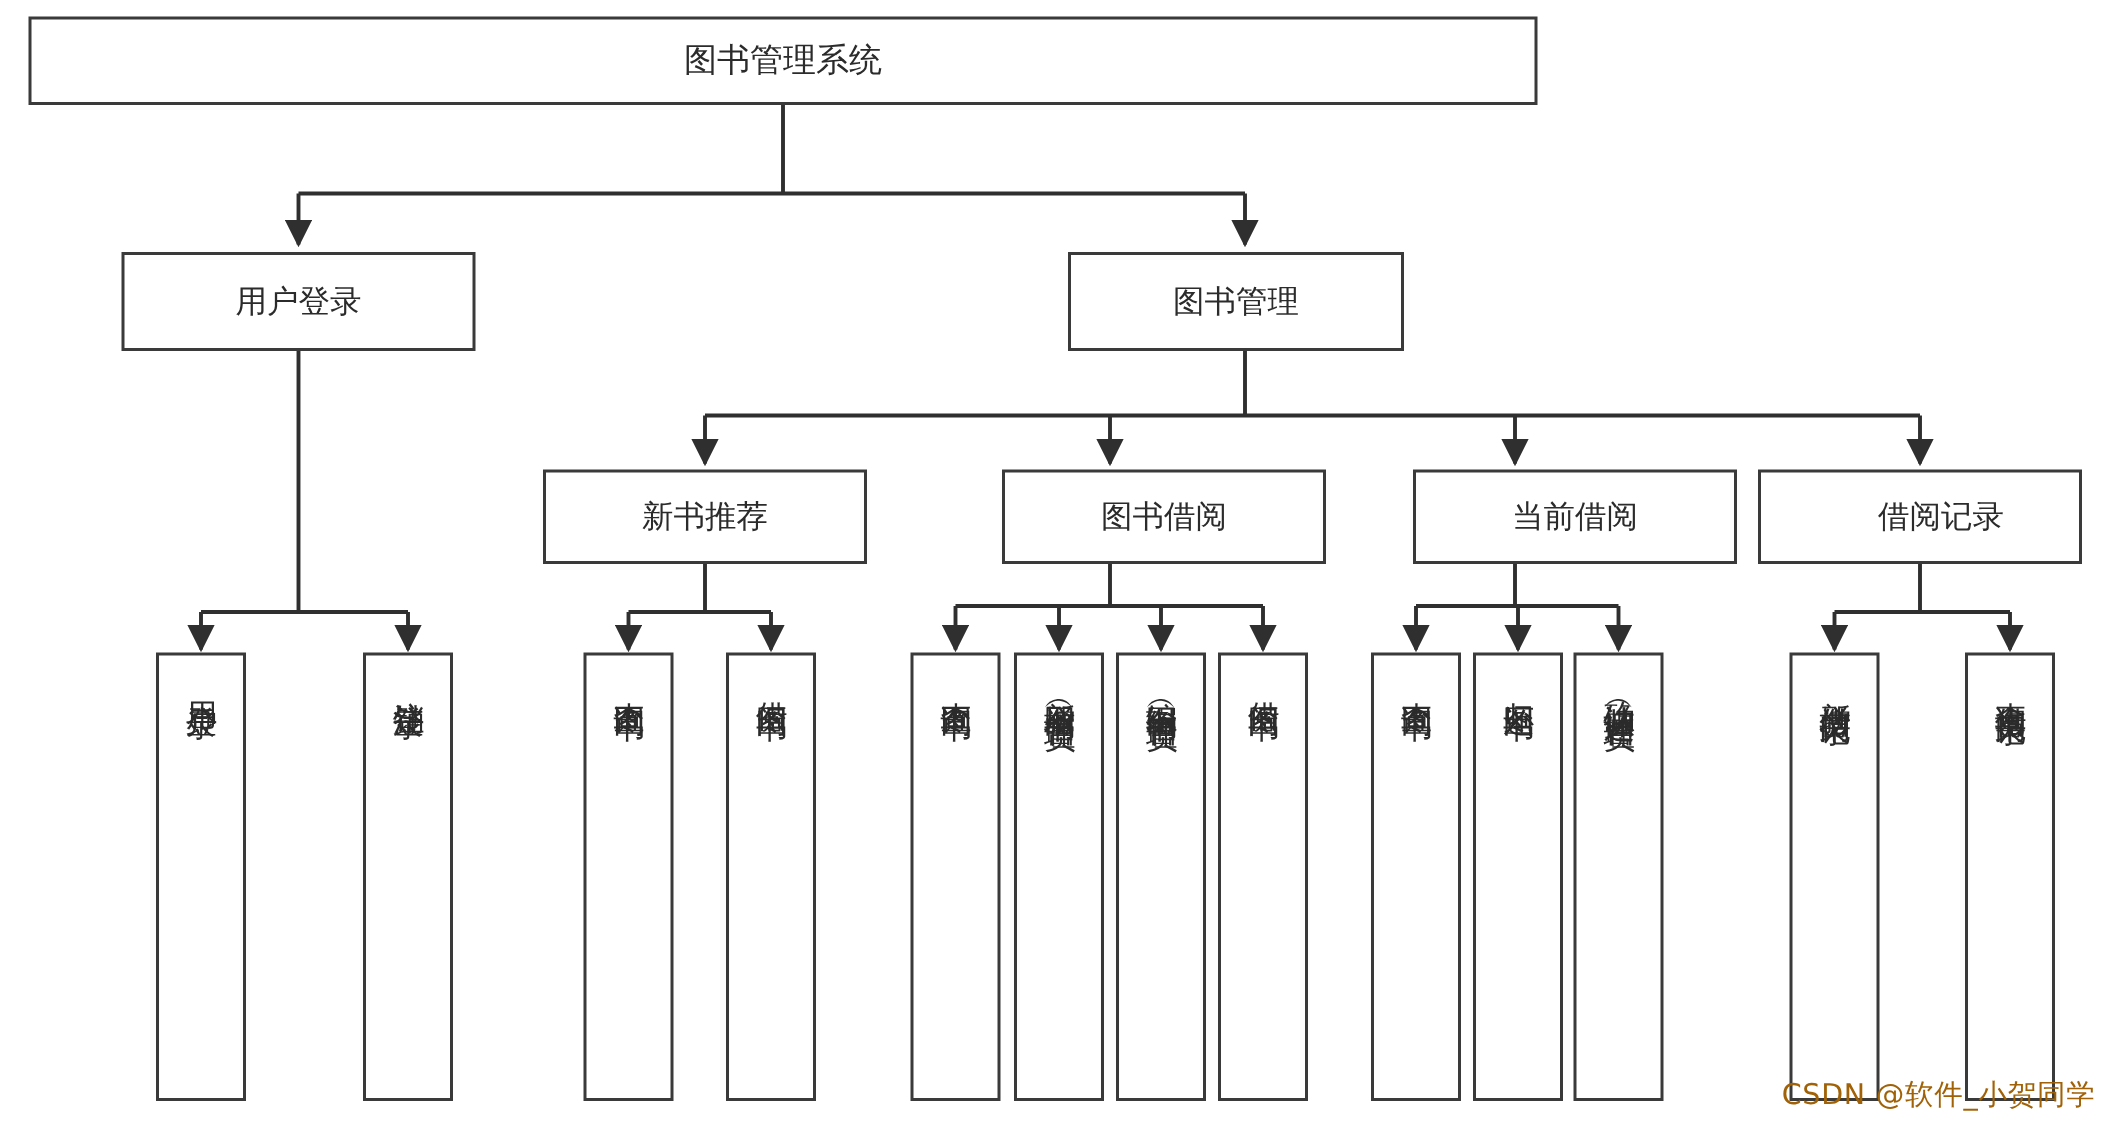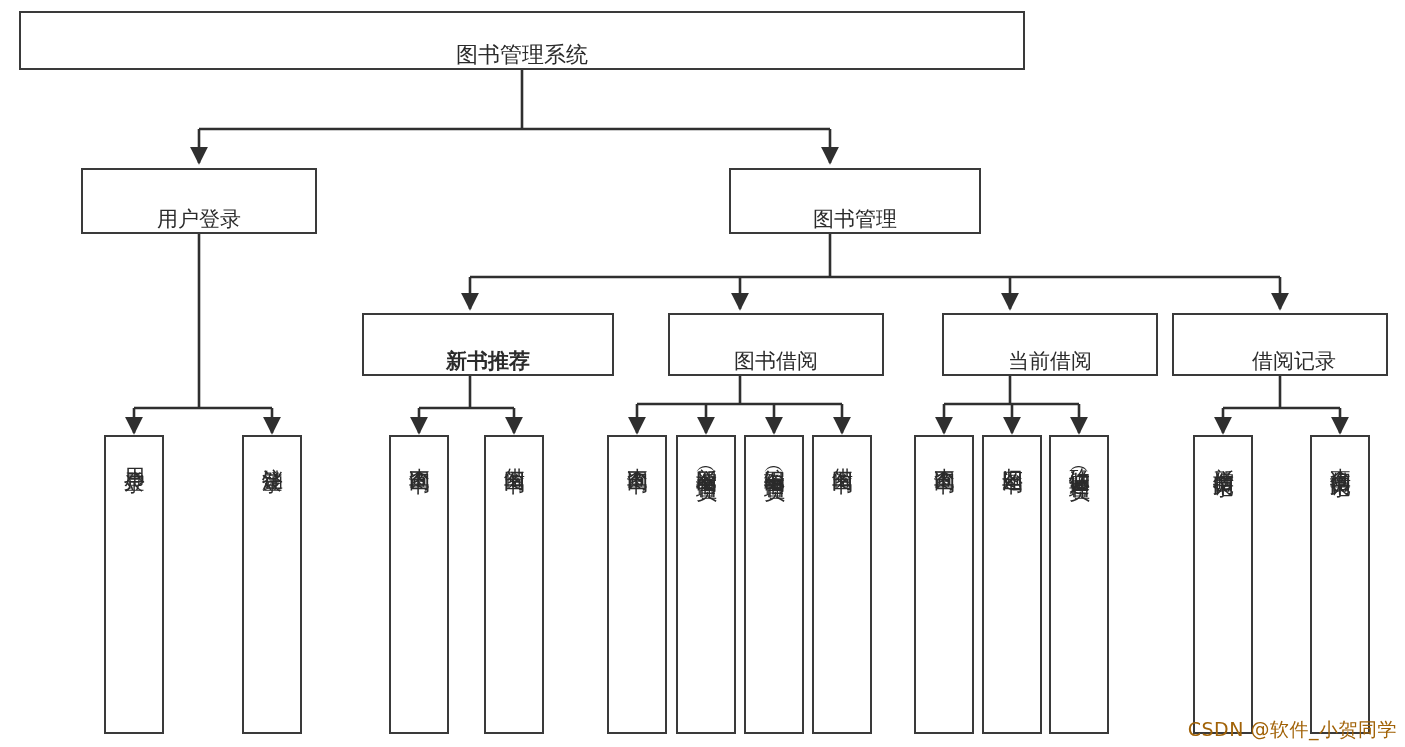--- a/index.html
+++ b/index.html
@@ -24,21 +24,21 @@
     width: 1405px;
     height: 747px;
     pointer-events: none;
   }
   .node {
     position: absolute;
     box-sizing: border-box;
     background: #ffffff;
     border: 2px solid #3a3a3a;
     display: flex;
-    align-items: flex-end;
+    align-items: center;
     justify-content: center;
     color: #2b2b2b;
   }
   .node .lbl {
     display: block;
     text-align: center;
     line-height: 1.18;
     white-space: nowrap;
   }
   .node.horiz .lbl {
@@ -125,25 +125,25 @@
     </g>
   </svg>
 
   <div class="node horiz root" style="left:19px; top:11px; width:1006px; height:59px;">
     <span class="lbl">图书管理系统</span>
   </div>
 
   <div class="node horiz" style="left:81px; top:168px; width:236px; height:66px;">
     <span class="lbl">用户登录</span>
   </div>
-  <div class="node horiz" style="left:712px; top:168px; width:252px; height:66px;margin-left:17px;">
+  <div class="node horiz" style="left:712px; top:168px; width:224px; height:66px;">
     <span class="lbl">图书管理</span>
   </div>
 
-  <div class="node horiz" style="left:362px; top:313px; width:252px; height:63px;font-weight:bold;">
+  <div class="node horiz" style="left:362px; top:313px; width:216px; height:63px;">
     <span class="lbl">新书推荐</span>
   </div>
   <div class="node horiz" style="left:668px; top:313px; width:216px; height:63px;">
     <span class="lbl">图书借阅</span>
   </div>
   <div class="node horiz" style="left:942px; top:313px; width:216px; height:63px;">
     <span class="lbl">当前借阅</span>
   </div>
   <div class="node horiz" style="left:1172px; top:313px; width:216px; height:63px;padding-left:28px;">
     <span class="lbl">借阅记录</span>

